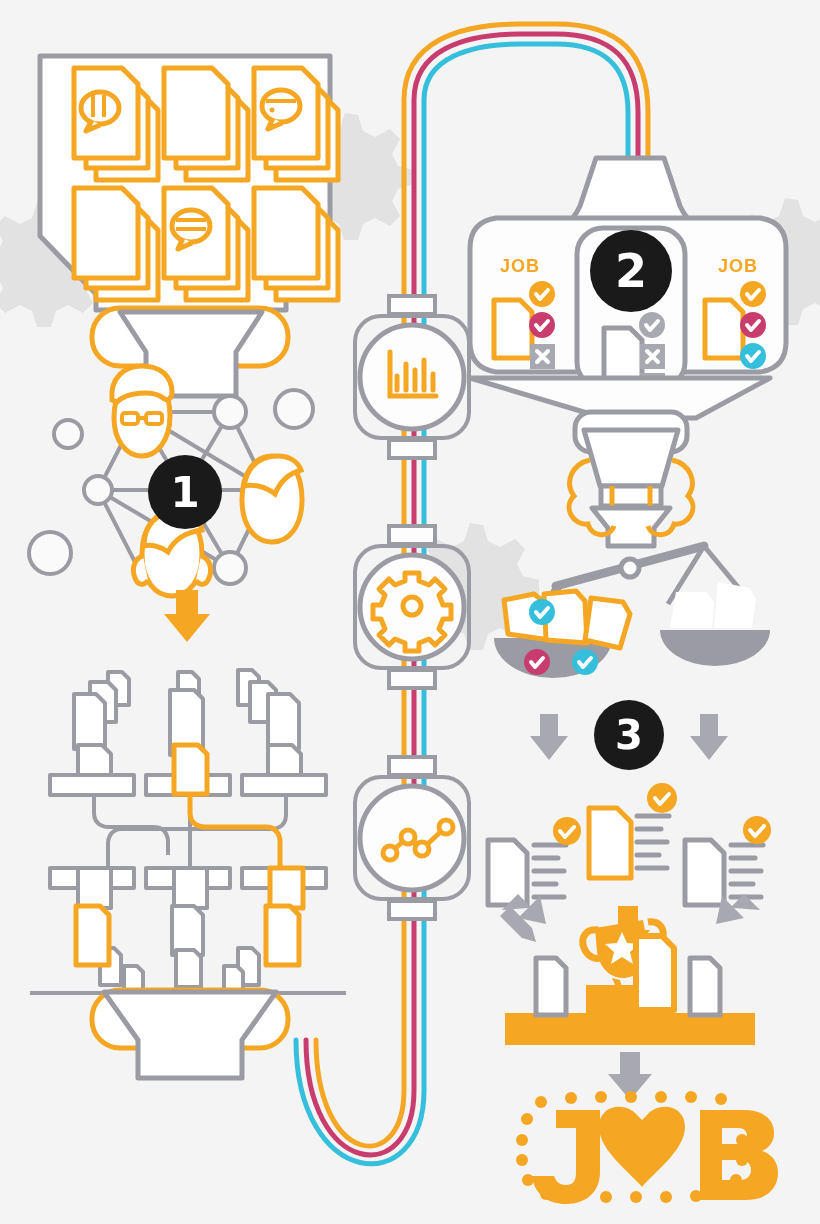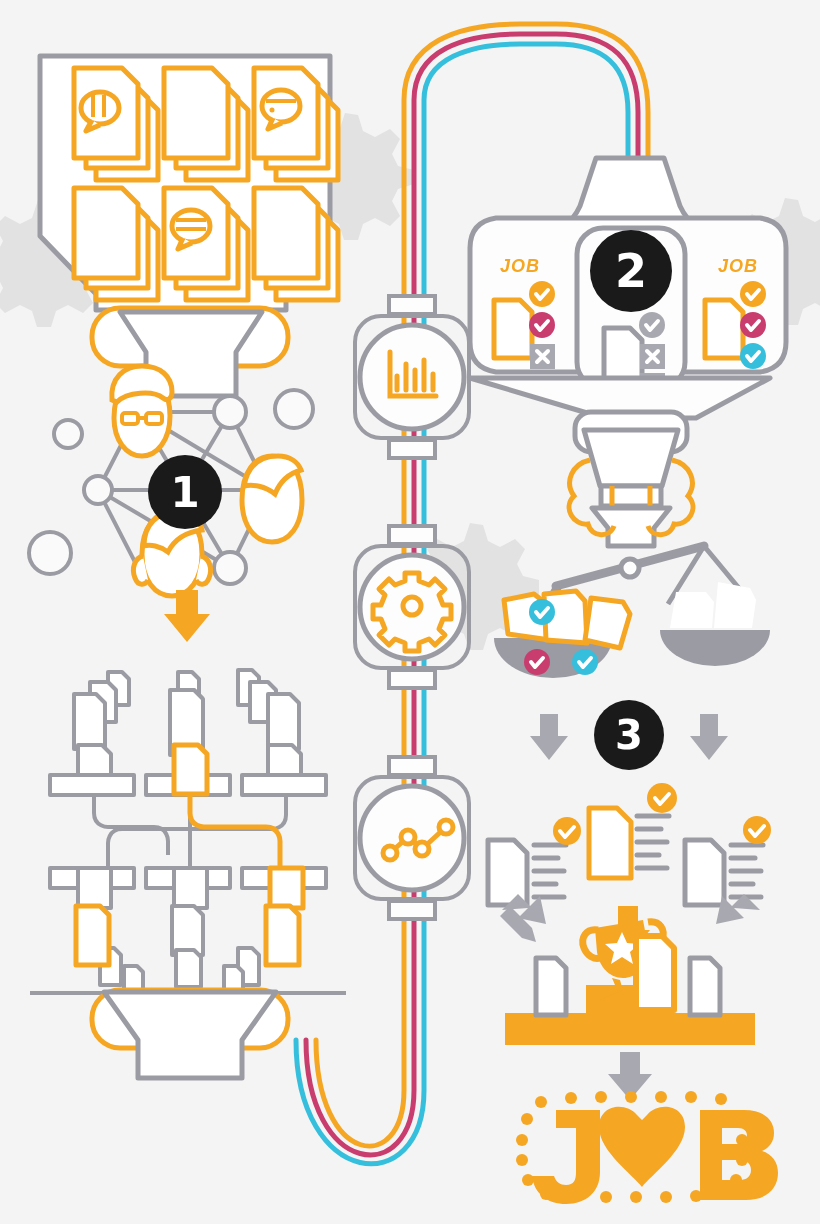--- a/index.html
+++ b/index.html
@@ -5,21 +5,21 @@
   html,body{margin:0;padding:0;background:#f4f4f4;}
   body{font-family:"Liberation Sans",sans-serif;}
   #stage{position:relative;width:820px;height:1224px;background:#f4f4f4;overflow:hidden;}
   #stage svg.layer{position:absolute;left:0;top:0;width:820px;height:1224px;}
   .num-badge{position:absolute;border-radius:50%;background:#1a1a1a;color:#ffffff;
     display:flex;align-items:center;justify-content:center;font-weight:bold;
     font-family:"DejaVu Sans",sans-serif;}
   .badge1{left:148px;top:455px;width:74px;height:74px;font-size:42px;}
   .badge2{left:590px;top:230px;width:82px;height:82px;font-size:46px;}
   .badge3{left:594px;top:700px;width:70px;height:70px;font-size:40px;}
-  .joblabel{position:absolute;color:#f5a623;font-style:italic;font-weight:bold;
+  .joblabel{position:absolute;color:#f5a623;font-weight:bold;
     font-size:18px;font-family:"Liberation Sans",sans-serif;letter-spacing:1px;}
   .jl-left{left:500px;top:256px;}
   .jl-right{left:718px;top:256px;}
 </style>
 </head>
 <body>
 
 <div id="stage">
 
   <svg class="layer" viewBox="0 0 820 1224">

